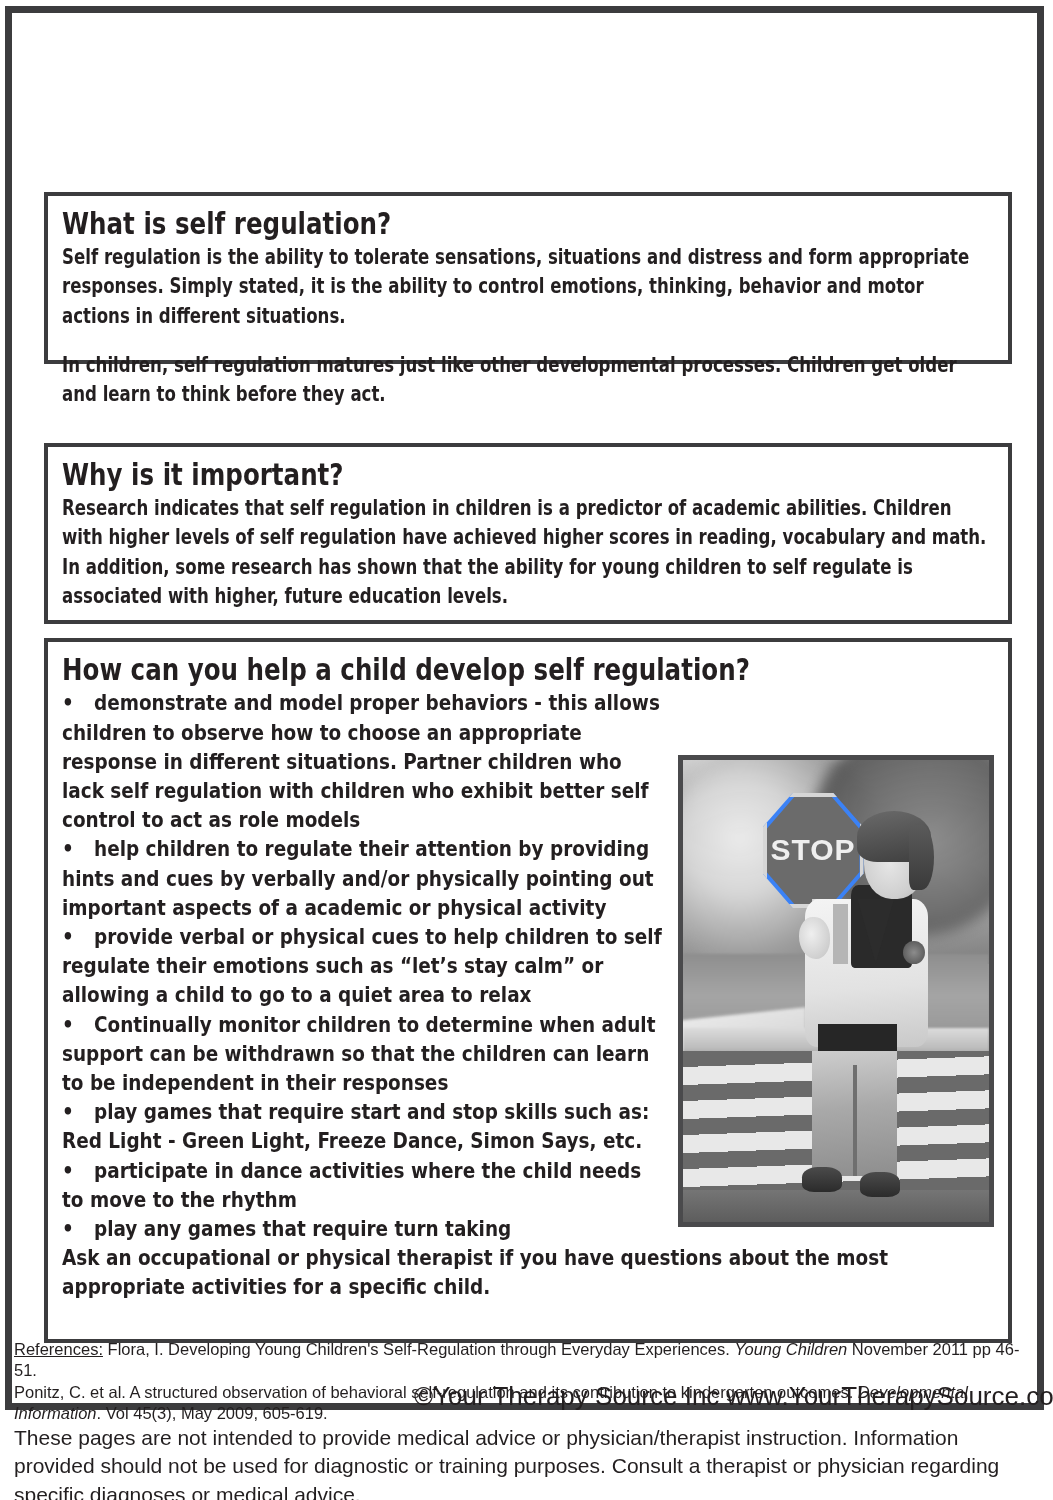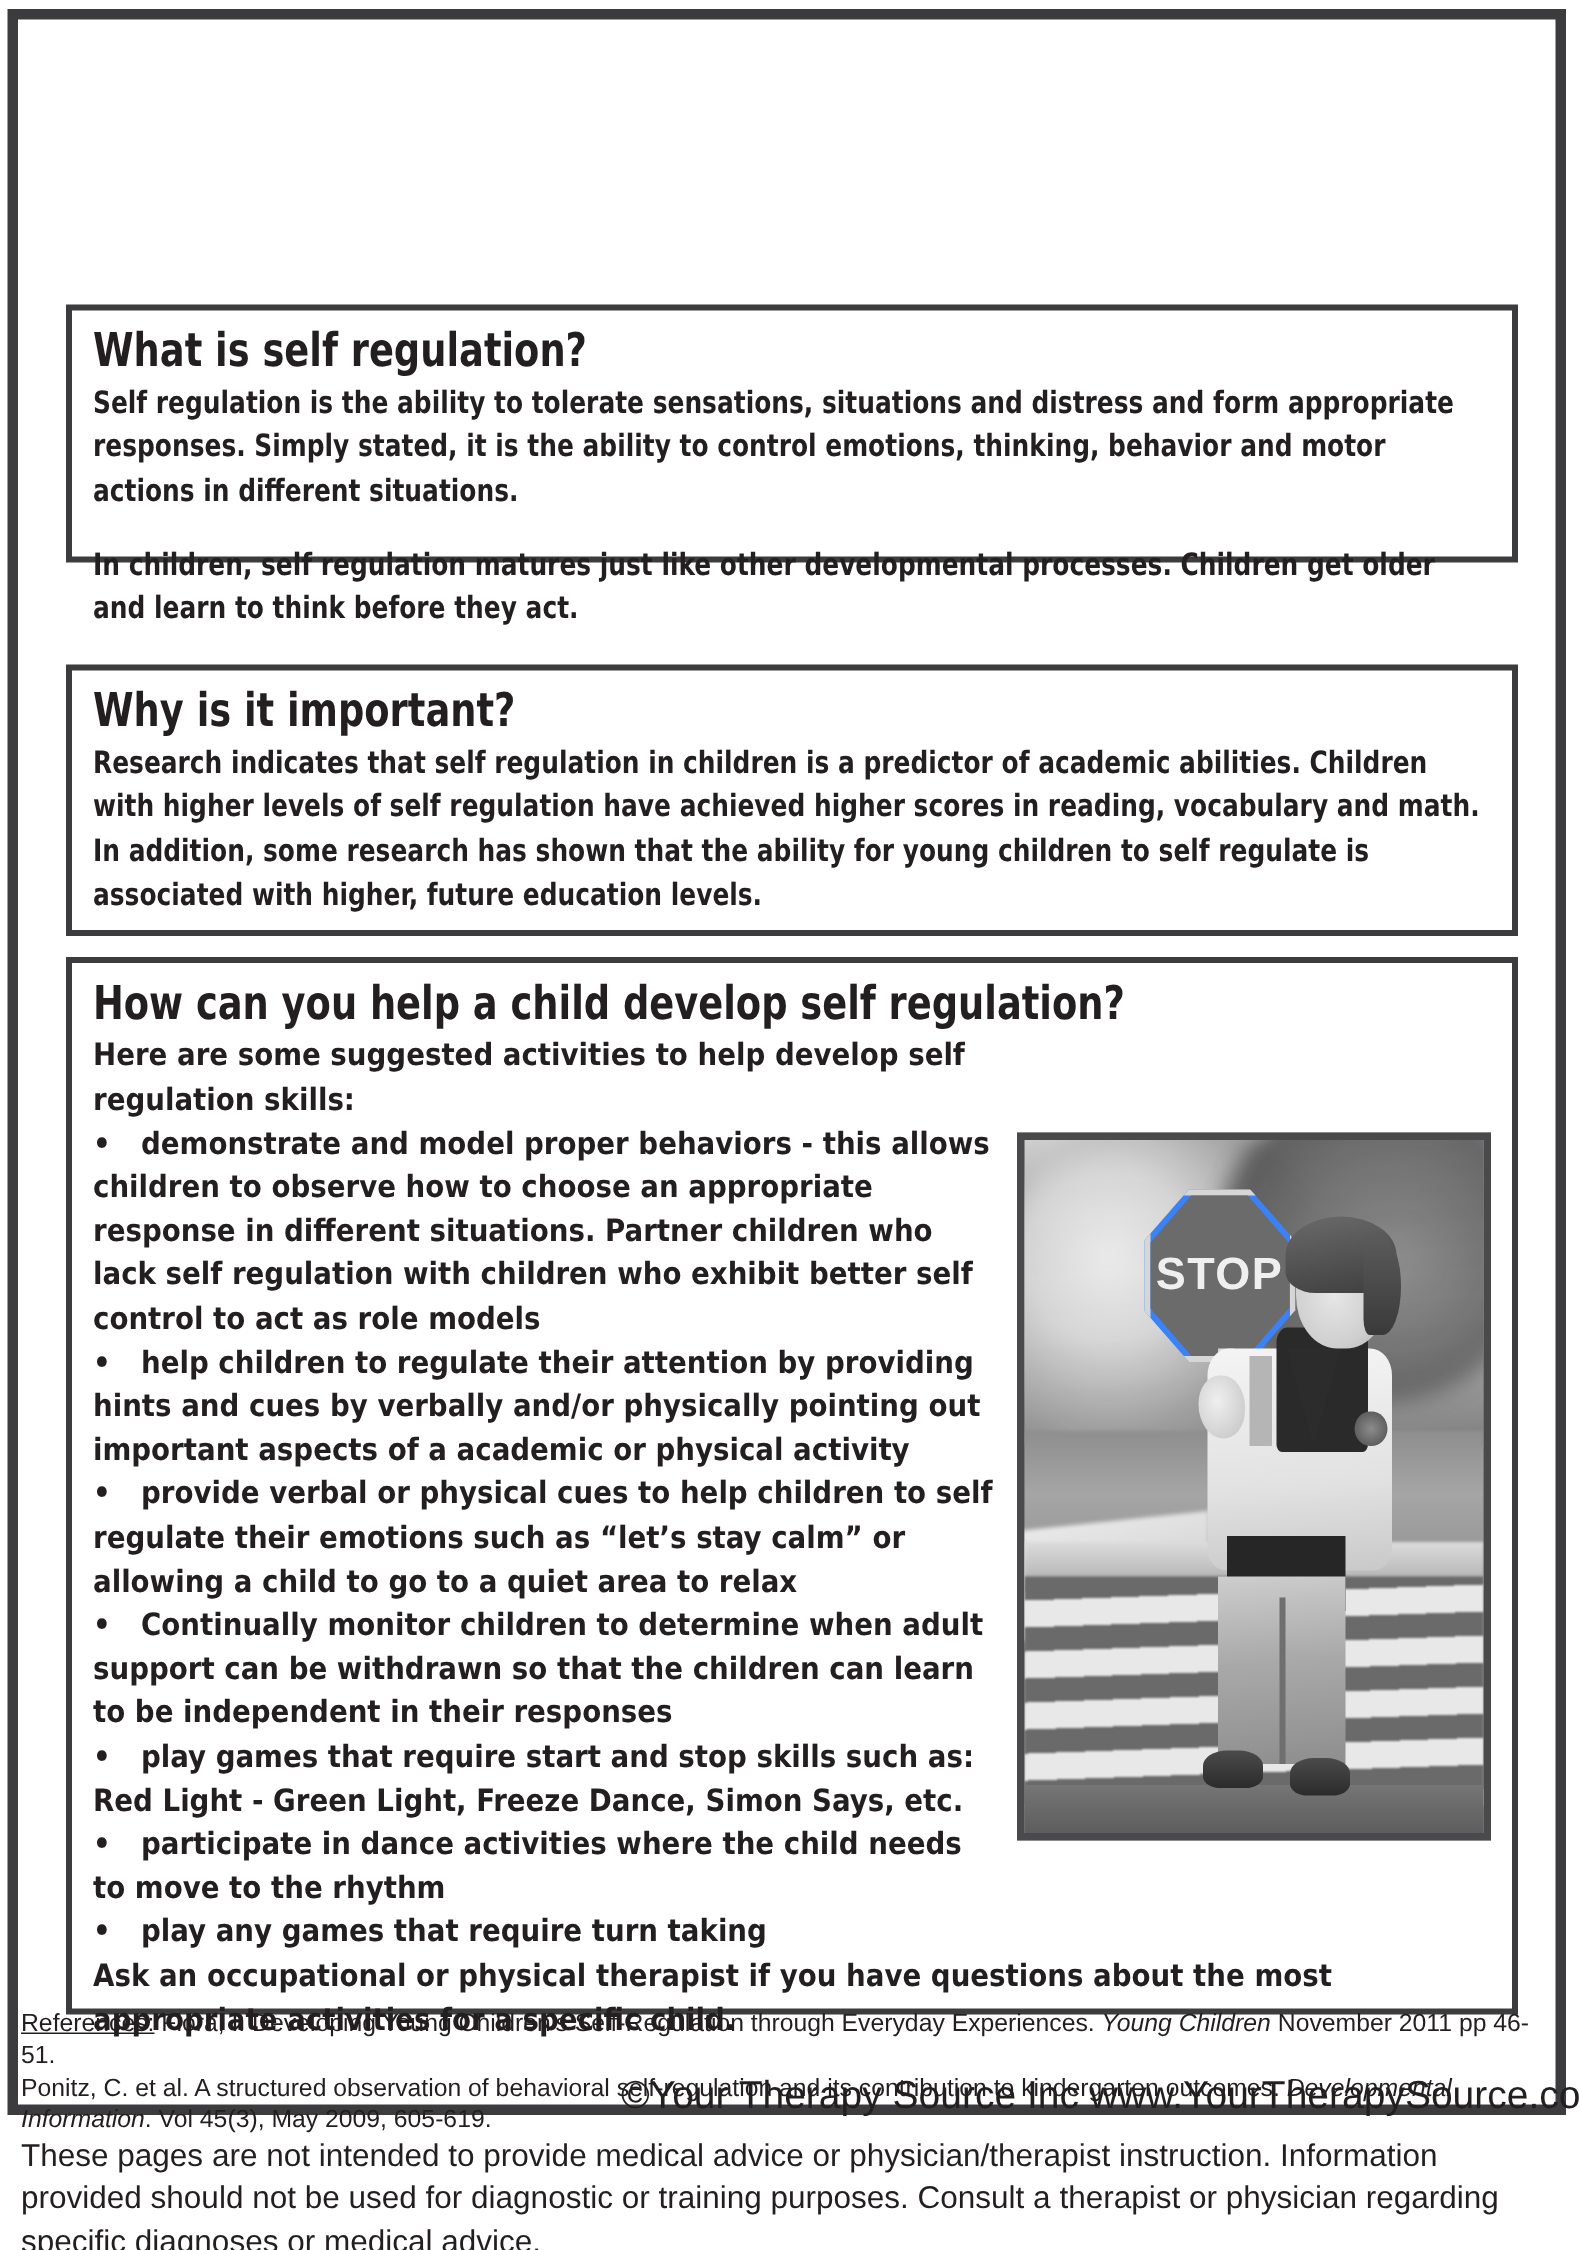--- a/index.html
+++ b/index.html
@@ -71,21 +71,21 @@
   
   .section-box {
     position: absolute;
     left: 32px;
     width: 968px;
     box-sizing: border-box;
     border: 4px solid #3c3c3e;
     background: #ffffff;
     padding: 8px 14px 10px 14px;
   }
-  #sec-what  { top: 190px; height: 172px; }
+  #sec-what  { top: 179px; height: 172px; }
   #sec-why   { top: 430px; height: 181px; }
   #sec-how   { top: 625px; height: 705px; }
 
   .sec-heading {
     font-family: "DejaVu Sans Condensed", "Liberation Sans Narrow", "Liberation Sans", sans-serif;
     font-weight: bold;
     font-size: 31px;
     line-height: 1.14;
     color: #231f20;
     margin: 2px 0 2px 0;
@@ -392,21 +392,20 @@
             <div class="ph-hair"></div>
             <div class="ph-hair-side"></div>
             <div class="ph-hand"></div>
             <div class="ph-shorts"></div>
             <div class="ph-pants"></div>
             <div class="ph-pant-split"></div>
             <div class="ph-shoe-l"></div>
             <div class="ph-shoe-r"></div>
           </div>
 
-          <p class="how-line">Here are some suggested activities to help develop self regulation skills:</p>
 
           <ul class="how-list">
             <li><span class="bl">•</span><span>demonstrate and model proper behaviors - this allows children to observe how to choose an appropriate response in different situations.  Partner children who lack self regulation with children who exhibit better self control to act as role models</span></li>
             <li><span class="bl">•</span><span>help children to regulate their attention by providing hints and cues by verbally and/or physically pointing out important aspects of a academic or physical activity</span></li>
             <li><span class="bl">•</span><span>provide verbal or physical cues to help children to self regulate their emotions such as “let’s stay calm” or allowing a child to go to a quiet area to relax</span></li>
             <li><span class="bl">•</span><span>Continually monitor children to determine when adult support can be withdrawn so that the children can learn to be independent in their responses</span></li>
             <li><span class="bl">•</span><span>play games that require start and stop skills such as: Red Light - Green Light, Freeze Dance, Simon Says, etc.</span></li>
             <li><span class="bl">•</span><span>participate in dance activities where the child needs to move to the rhythm</span></li>
             <li><span class="bl">•</span><span>play any games that require turn taking</span></li>
           </ul>

